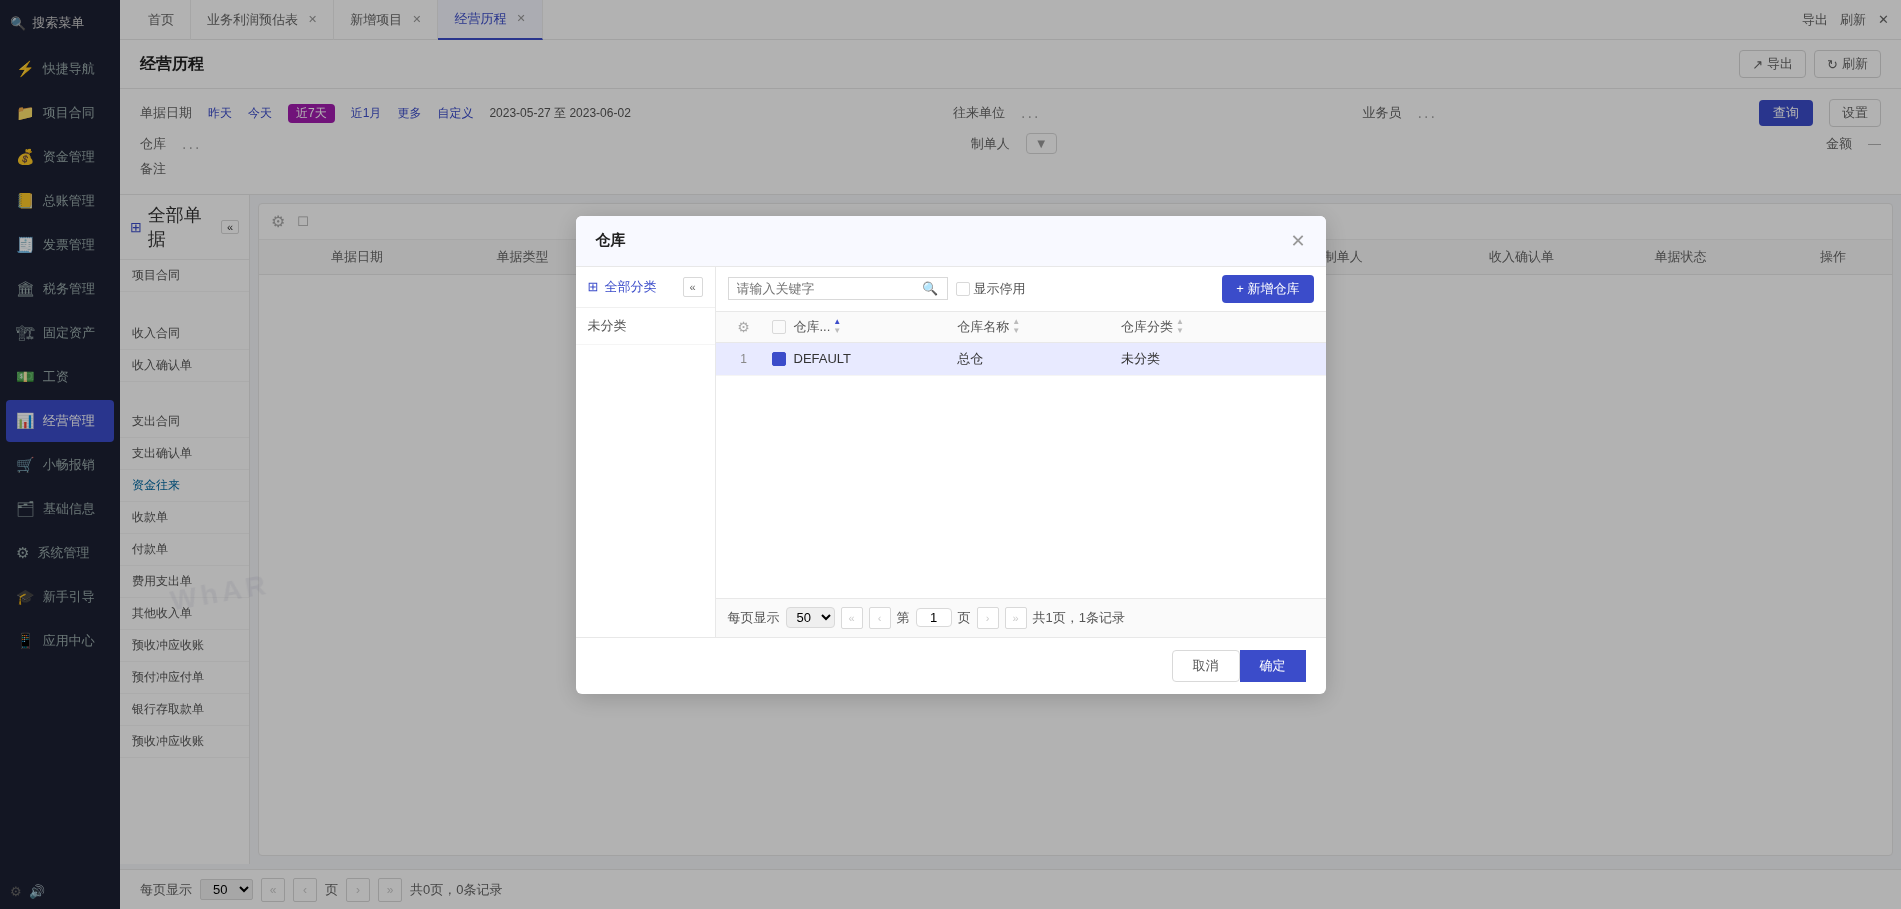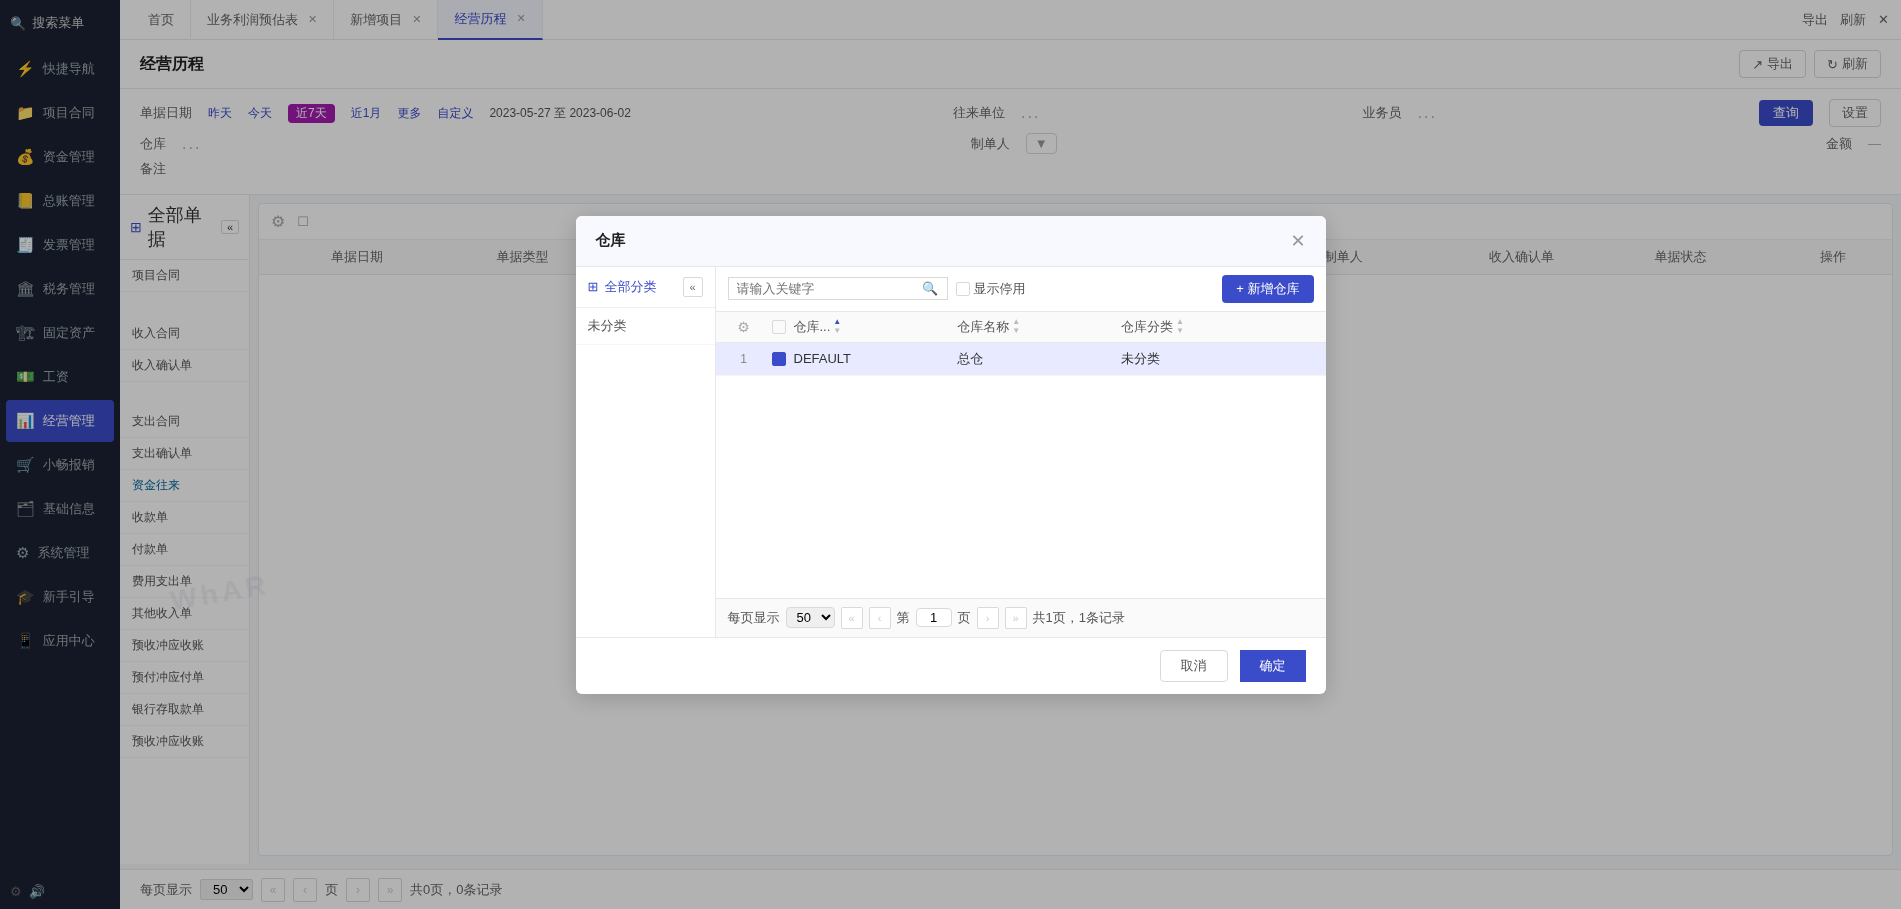--- a/index.html
+++ b/index.html
@@ -138,21 +138,21 @@
     
     .modal-pagination {
       padding: 8px 12px; border-top: 1px solid #e8e8e8; display: flex; align-items: center; font-size: 13px; color: #555; gap: 6px; background: #fafafa;
     }
     .mp-select { border: 1px solid #d9d9d9; border-radius: 4px; padding: 1px 6px; font-size: 13px; }
     .mp-btn { border: 1px solid #d9d9d9; background: #fff; width: 22px; height: 22px; display: flex; align-items: center; justify-content: center; cursor: pointer; border-radius: 2px; font-size: 11px; color: #555; }
     .mp-btn.disabled { color: #ccc; cursor: default; }
     .mp-page-input { border: 1px solid #d9d9d9; border-radius: 4px; width: 36px; text-align: center; padding: 1px 4px; font-size: 13px; }
 
     
-    .modal-footer { display: flex; justify-content: flex-end; gap: 12px; padding: 12px 20px; border-top: 1px solid #e8e8e8; }
+    .modal-footer { display: flex; justify-content: flex-end; padding: 12px 20px; border-top: 1px solid #e8e8e8; }
     .btn-cancel { border: 1px solid #d9d9d9; background: #fff; padding: 6px 20px; border-radius: 4px; font-size: 13px; cursor: pointer; color: #555; }
     .btn-confirm { background: #3b4cca; color: #fff; border: none; padding: 6px 20px; border-radius: 0; font-size: 13px; cursor: pointer; }
 
     
     ::-webkit-scrollbar { width: 5px; height: 5px; }
     ::-webkit-scrollbar-thumb { background: #ddd; border-radius: 3px; }
   </style>
 </head>
 <body>
 

